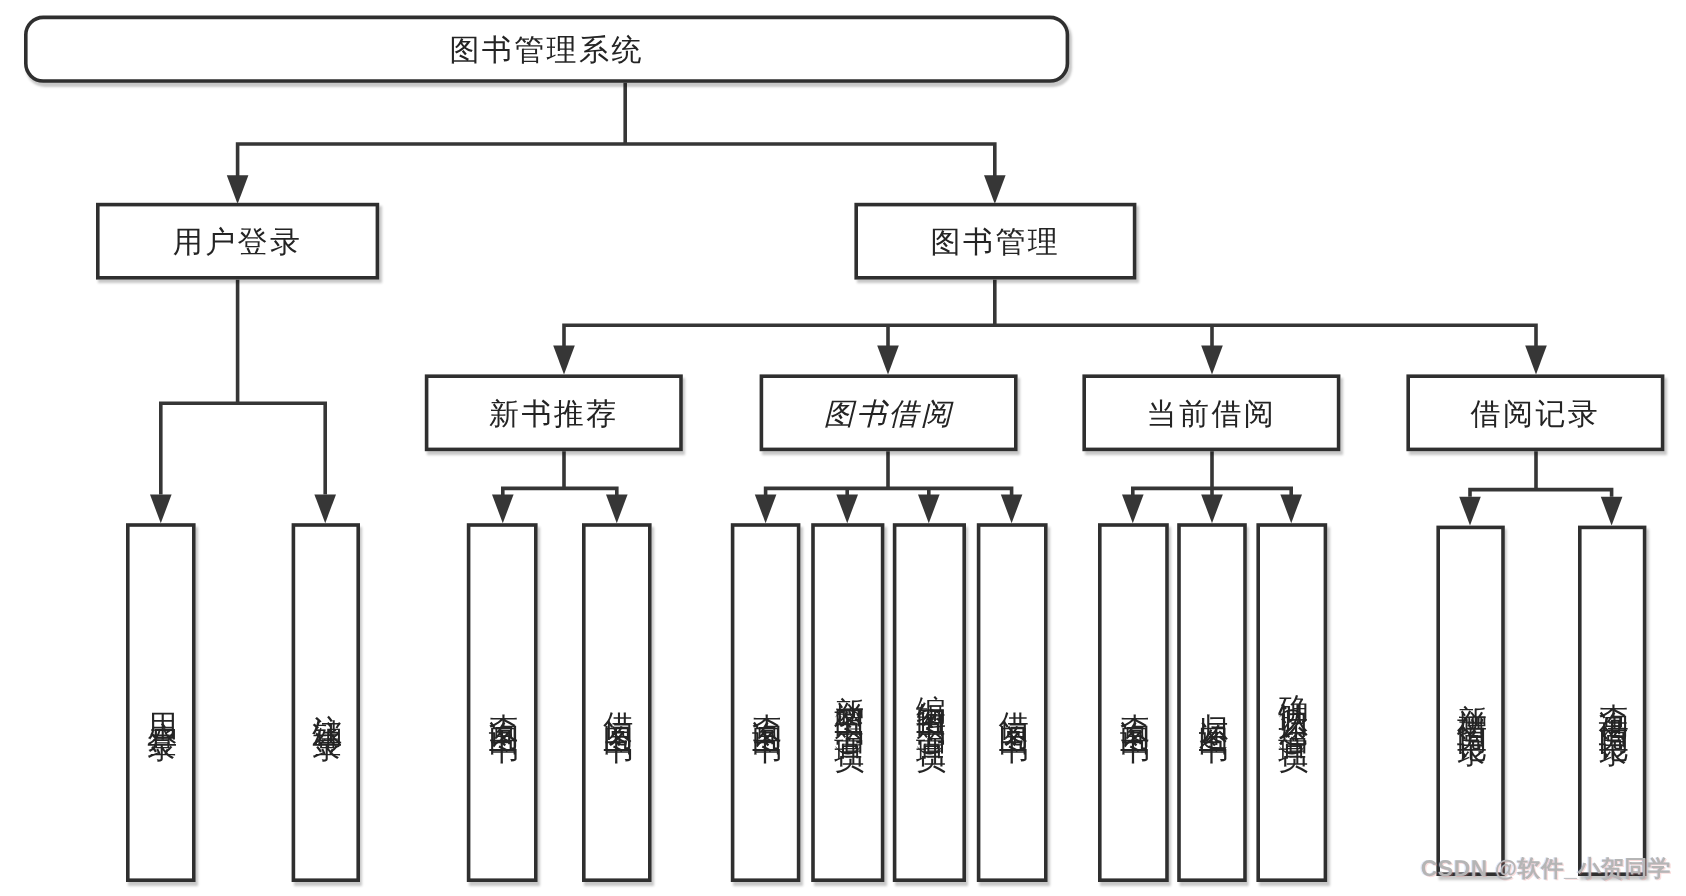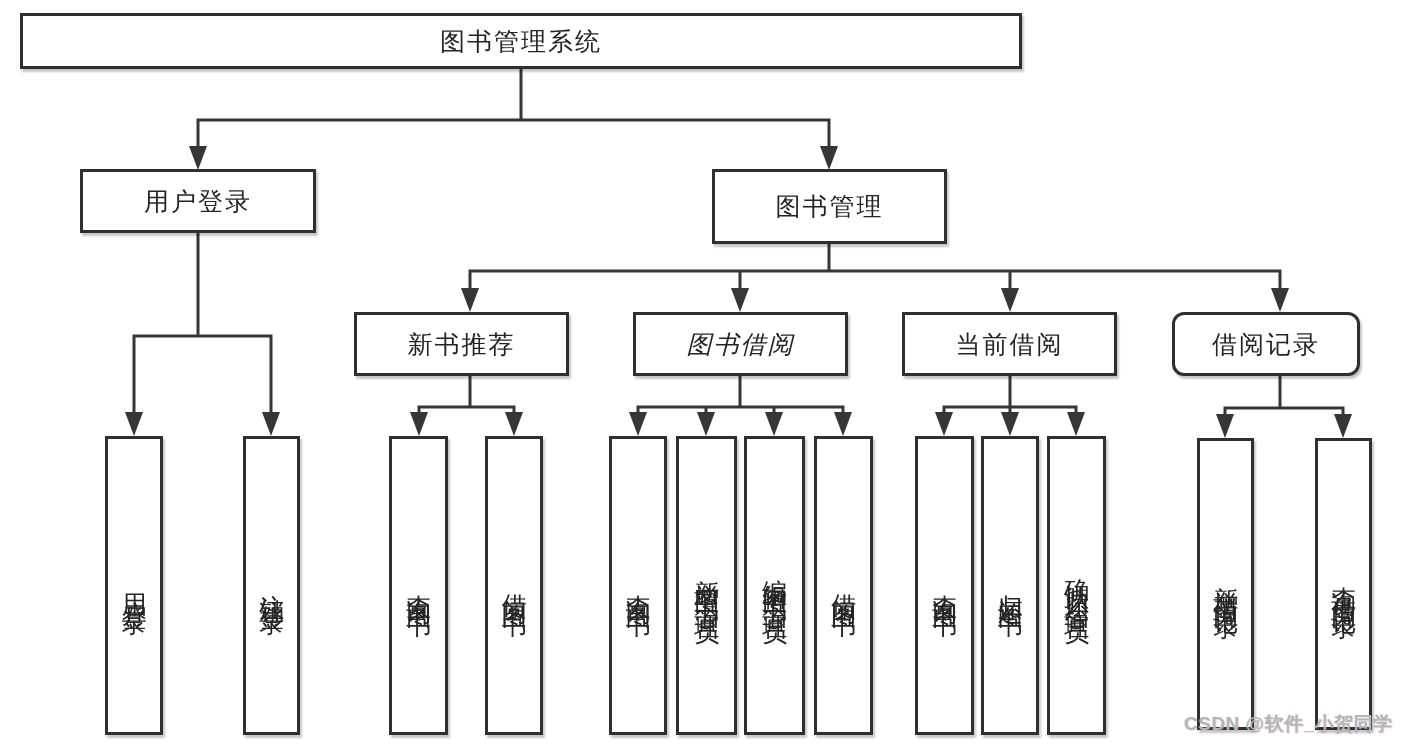--- a/index.html
+++ b/index.html
@@ -92,41 +92,41 @@
       <polygon points="1001,412 1019,412 1010,436" stroke="none"></polygon>
       <polygon points="1067,412 1085,412 1076,436" stroke="none"></polygon>
     </g>
     <g stroke="#363636" stroke-width="3" fill="#363636">
       <path d="M1280 375 V408 M1223.5 408 H1344.5 M1225 408 V414 M1343 408 V414"></path>
       <polygon points="1216,414 1234,414 1225,438" stroke="none"></polygon>
       <polygon points="1334,414 1352,414 1343,438" stroke="none"></polygon>
     </g>
   </svg>
 
-  <div class="box hbox" style="left:20px; top:13px; width:1002px; height:56px;">
+  <div class="box hbox" style="left:20px; top:13px; width:871px; height:56px;border-radius:16px;">
     <span>图书管理系统</span>
   </div>
 
   <div class="box hbox" style="left:80px; top:169px; width:236px; height:64px;">
     <span>用户登录</span>
   </div>
-  <div class="box hbox" style="left:712px; top:169px; width:235px; height:75px;text-align:center;">
+  <div class="box hbox" style="left:712px; top:169px; width:235px; height:64px;text-align:center;">
     <span>图书管理</span>
   </div>
 
   <div class="box hbox" style="left:354px; top:312px; width:215px; height:64px;">
     <span>新书推荐</span>
   </div>
   <div class="box hbox" style="left:633px; top:312px; width:215px; height:64px;font-style:italic;">
     <span>图书借阅</span>
   </div>
   <div class="box hbox" style="left:902px; top:312px; width:215px; height:64px;">
     <span>当前借阅</span>
   </div>
-  <div class="box hbox" style="left:1172px; top:312px; width:188px; height:64px;border-radius:12px;">
+  <div class="box hbox" style="left:1172px; top:312px; width:215px; height:64px;">
     <span>借阅记录</span>
   </div>
 
   <div class="box leaf" style="left:105px; top:436px; width:58px; height:299px;">
     <span class="vtext">用户登录</span>
   </div>
   <div class="box leaf" style="left:243px; top:436px; width:57px; height:299px;">
     <span class="vtext">注销登录</span>
   </div>
 

